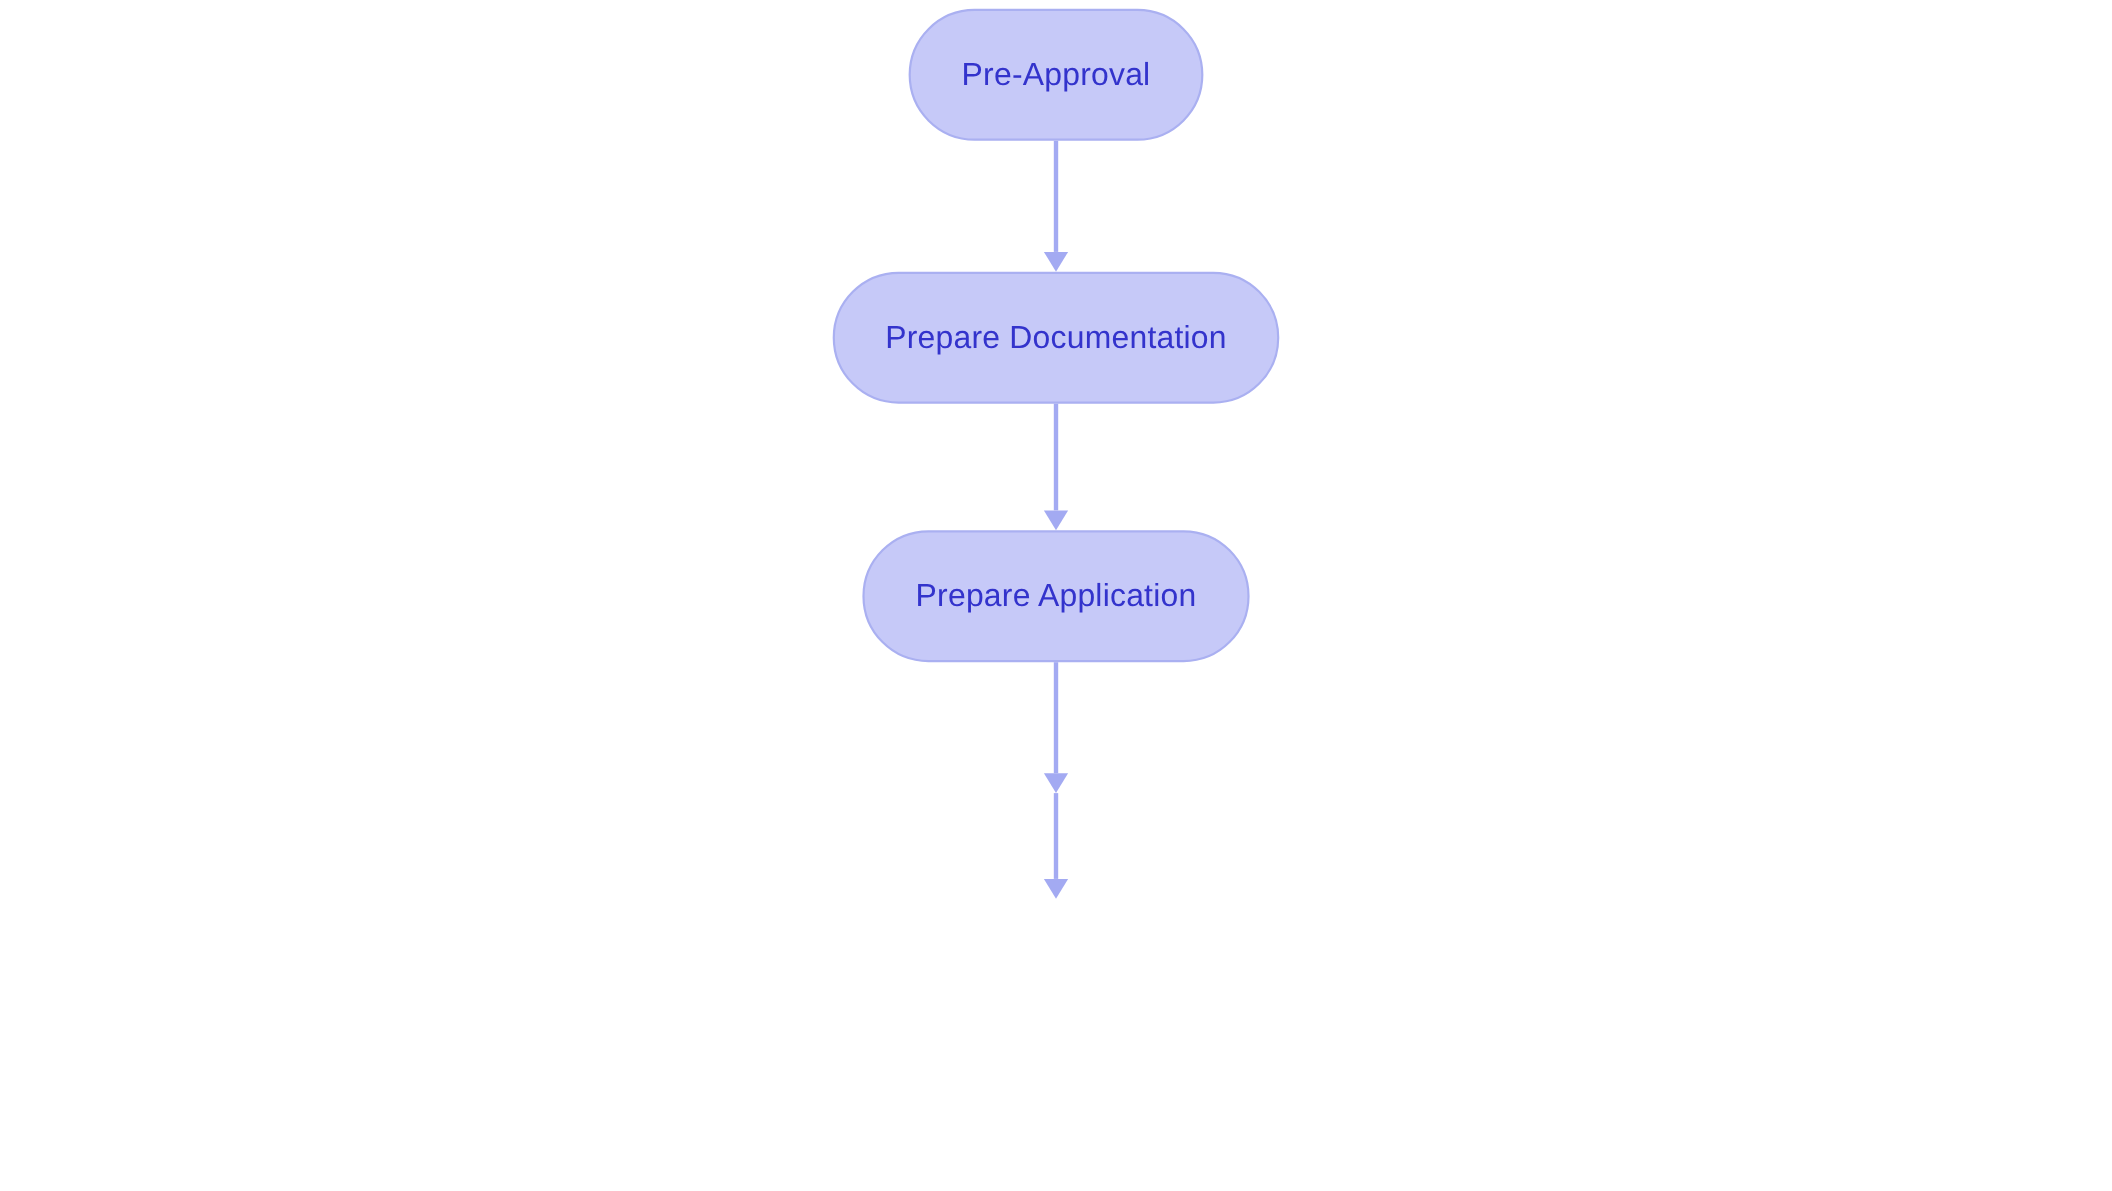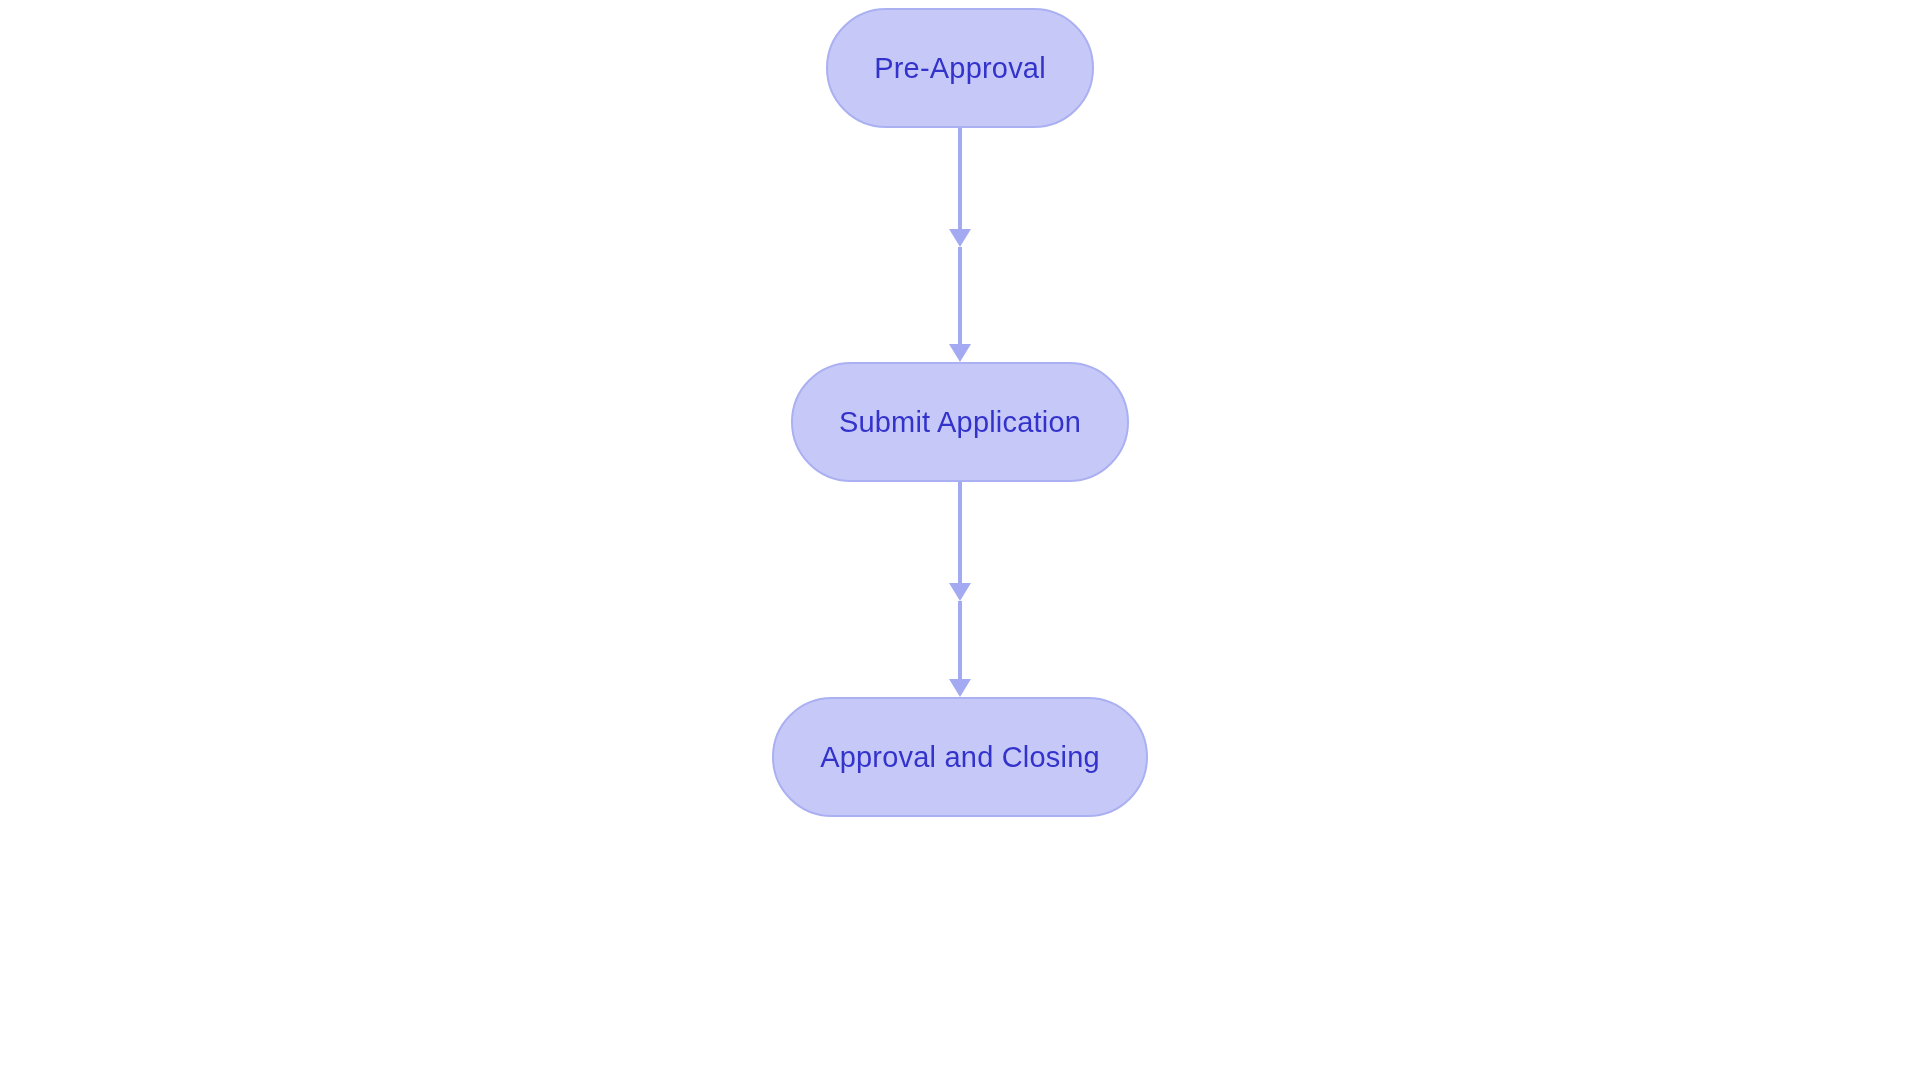--- a/index.html
+++ b/index.html
@@ -96,39 +96,39 @@
 
     <div class="node">
       <span class="node-label">Pre-Approval</span>
     </div>
 
     <div class="connector gap-1">
       <div class="connector-line"></div>
       <div class="connector-head"></div>
     </div>
 
+    <div class="node">
+      <span class="node-label">Prepare Documentation</span>
+    </div>
 
     <div class="connector gap-2">
       <div class="connector-line"></div>
       <div class="connector-head"></div>
     </div>
 
     <div class="node">
-      <span class="node-label">Submit Application</span>
+      <span class="node-label">Prepare Application</span>
     </div>
 
     <div class="connector gap-3">
       <div class="connector-line"></div>
       <div class="connector-head"></div>
     </div>
 
 
     <div class="connector gap-4">
       <div class="connector-line"></div>
       <div class="connector-head"></div>
     </div>
 
-    <div class="node">
-      <span class="node-label">Approval and Closing</span>
-    </div>
 
   </div>
 </div>
 
 </body></html>

